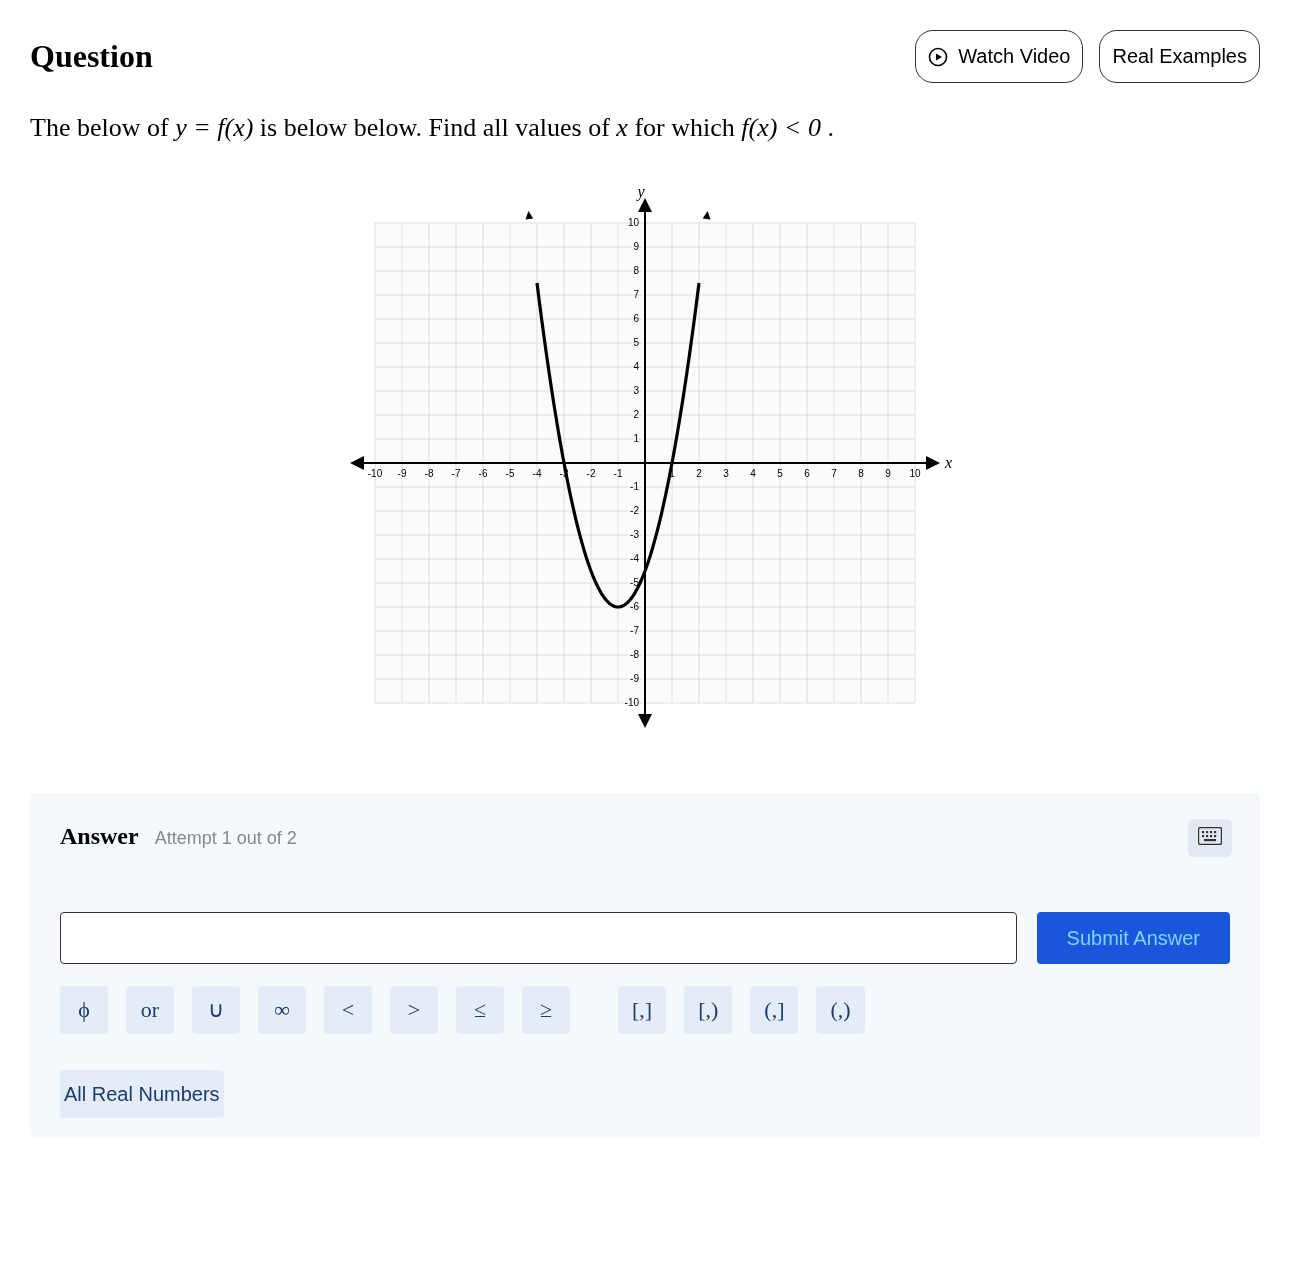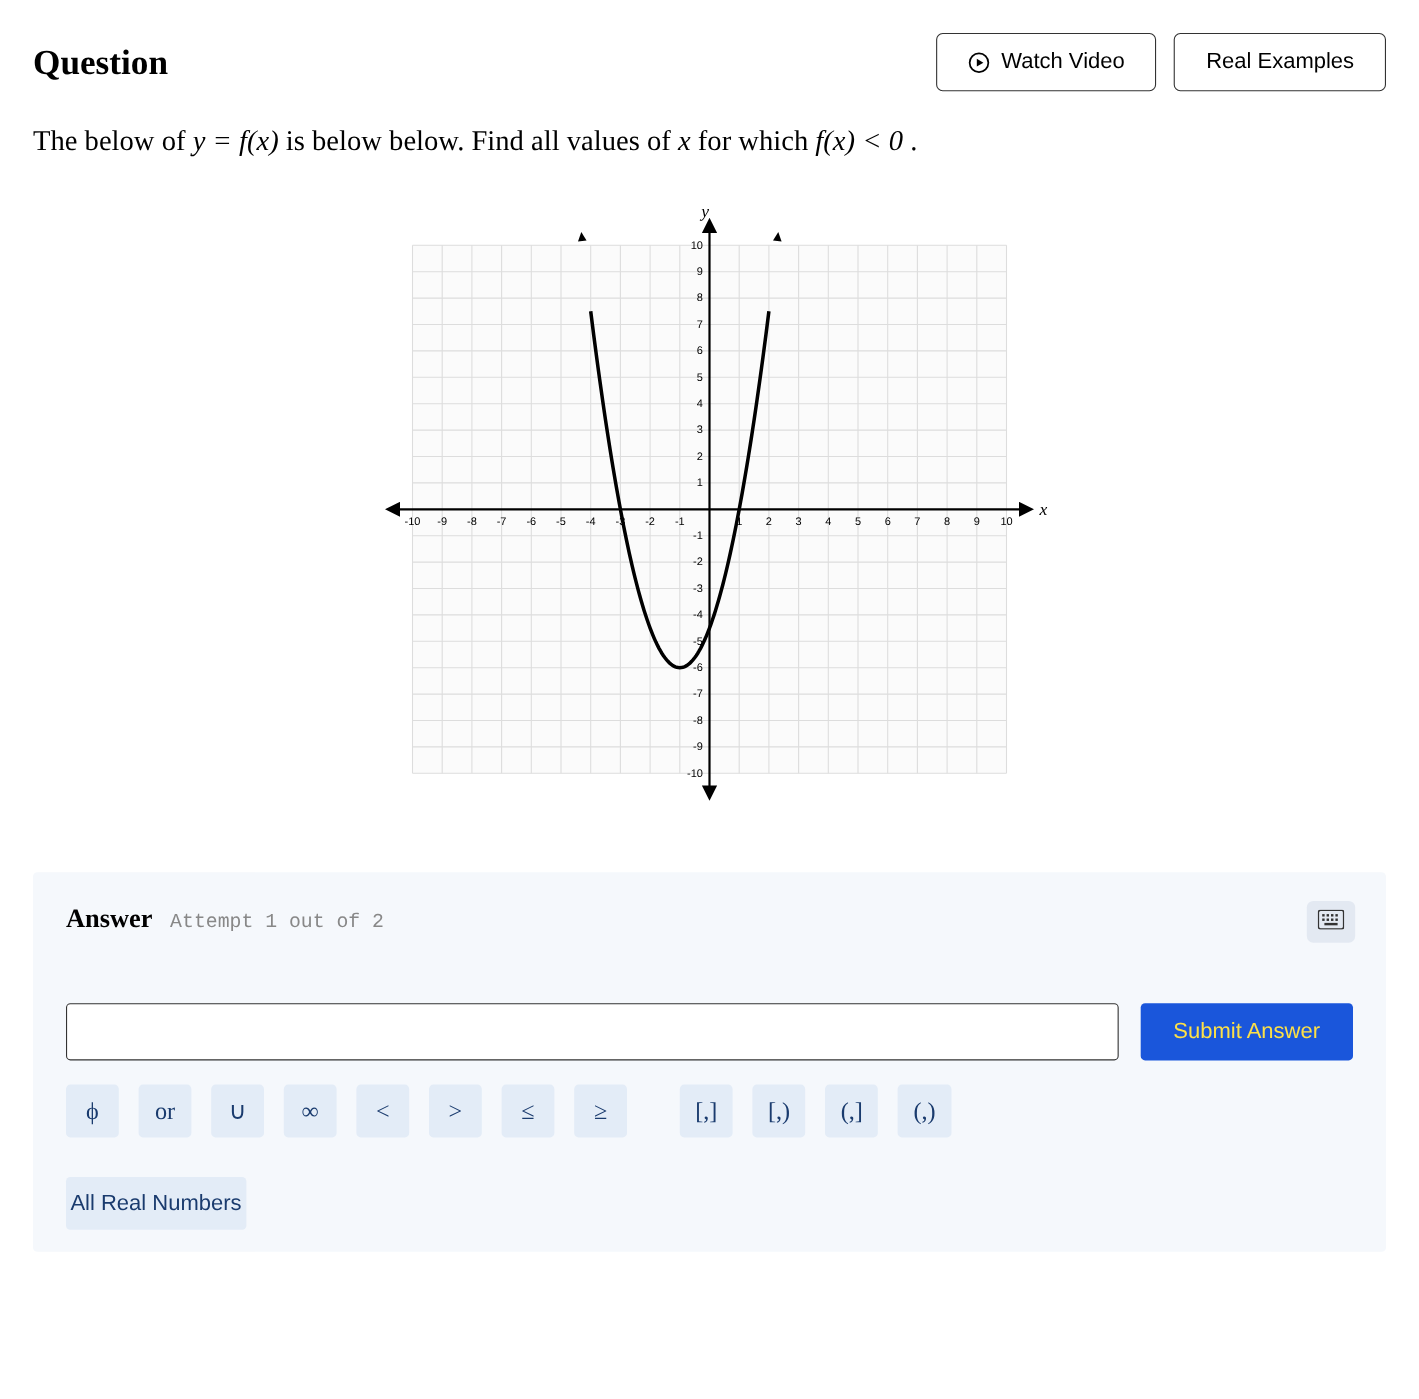--- a/index.html
+++ b/index.html
@@ -20,23 +20,23 @@
   .question-title {
     font-size: 32px;
     font-weight: bold;
   }
   .top-buttons {
     display: flex;
     gap: 16px;
   }
   .btn-outline {
     border: 1px solid #333;
-    border-radius: 6px;
+    border-radius: 18px;
     background: #fff;
-    padding: 14px 28px;
+    padding: 14px 12px;
     font-size: 20px;
     font-family: Arial, sans-serif;
     cursor: pointer;
     display: flex;
     align-items: center;
     gap: 10px;
   }
   .play-icon {
     display: inline-flex;
     align-items: center;
@@ -65,21 +65,21 @@
     gap: 16px;
     margin-bottom: 62px;
   }
   .answer-title {
     font-size: 24px;
     font-weight: bold;
   }
   .attempt {
     font-size: 18px;
     color: #888;
-    font-family: Liberation Mono, monospace;
+    font-family: Liberation Sans, sans-serif;
   }
   .keyboard-btn {
     position: absolute;
     right: 28px;
     top: 26px;
     width: 44px;
     height: 38px;
     background: #e3e9f2;
     border-radius: 6px;
     display: flex;
@@ -98,21 +98,21 @@
     border: 1px solid #333;
     border-radius: 4px;
     font-size: 20px;
     padding: 12px 14px;
     background: #fff;
     font-family: Arial, sans-serif;
     height: 52px;
   }
   .submit-btn {
     background: #1a56db;
-    color: #fde047;
+    color: #7dd3fc;
     border: none;
     border-radius: 4px;
     padding: 0 30px;
     font-size: 20px;
     font-family: Arial, sans-serif;
     cursor: pointer;
     height: 52px;
   }
   .symbol-row {
     display: flex;

